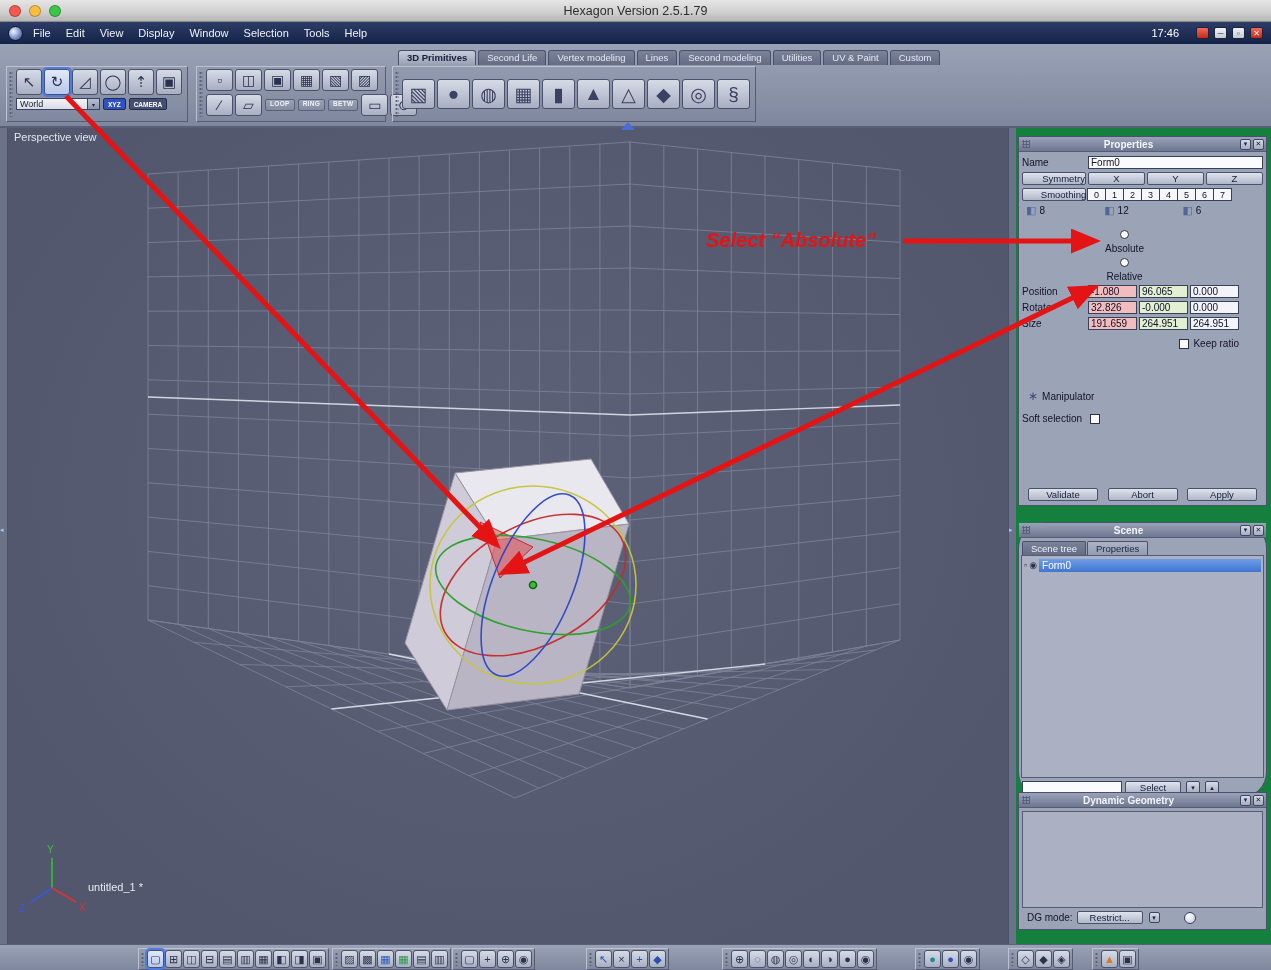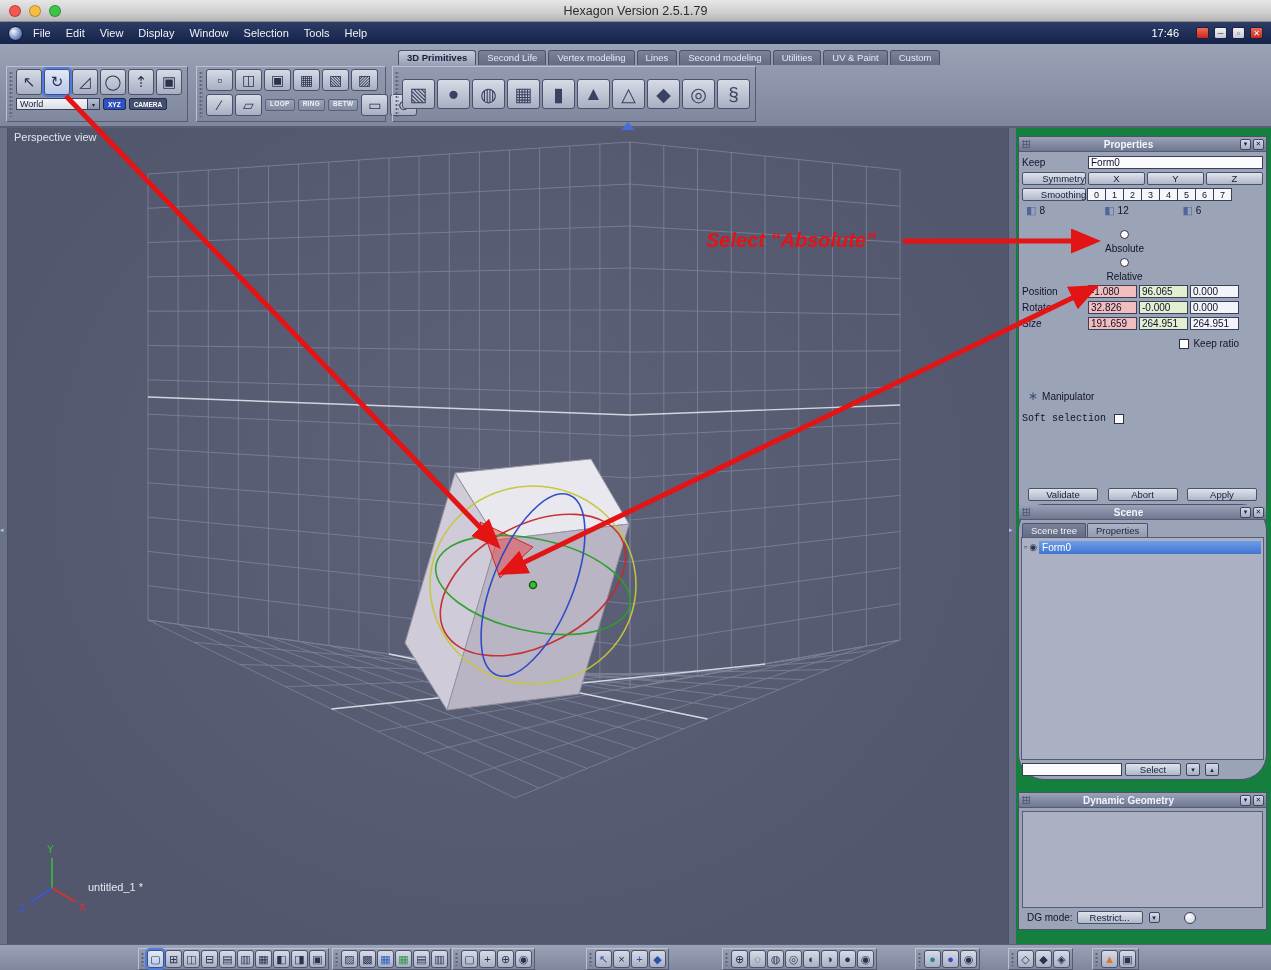--- a/index.html
+++ b/index.html
@@ -79,21 +79,21 @@
   .vp-label { position:absolute; left:6px; top:3px; font-size:11px; color:#e3e6f0; }
   .vp-file { position:absolute; left:80px; top:753px; font-size:11px; color:#e6e8f2; }
 
   .anno { position:absolute; left:0; top:0; width:1271px; height:970px; pointer-events:none; z-index:40; }
 
   
   .rightcol { position:absolute; left:1016px; top:128px; width:255px; height:816px; background:#15803d; }
   .panel { position:absolute; left:2px; width:249px; border:1px solid #4a516c; background:#9ba3b6;
     display:flex; flex-direction:column; }
   .p-props { top:8px;   height:370px; }
-  .p-scene { top:376px; height:276px;border-radius:26px; }
+  .p-scene { top:394px; height:276px;border-radius:26px; }
   .p-dyn   { top:664px; height:138px; }
   .phead { height:15px; flex:none; background:linear-gradient(#9aa2b8,#6e7790); border-bottom:1px solid #565c74;
     display:flex; align-items:center; position:relative; padding-right:2px; }
   .grip { position:absolute; left:3px; top:3px; bottom:3px; width:8px;
     background-image:radial-gradient(circle,#59617c 1px,transparent 1.2px); background-size:3px 3px; }
   .ptitle { flex:1; text-align:center; font-size:10px; font-weight:bold; color:#f3f5fa; }
   .phbtn { width:11px; height:11px; margin-left:2px; background:linear-gradient(#d6dbe6,#a6adc0);
     border:1px solid #3e4662; font-size:7px; color:#1c2440; display:inline-flex; align-items:center;
     justify-content:center; border-radius:2px; cursor:pointer; flex:none; }
   .pbody { padding:4px 3px 3px; font-size:10px; color:#12122a; flex:1; display:flex; flex-direction:column; gap:3px; }
@@ -114,21 +114,21 @@
     font-size:9px; display:inline-flex; align-items:center; justify-content:center; cursor:pointer; }
   .facet-row { display:flex; padding-left:4px; }
   .facet { width:33%; display:flex; align-items:center; gap:3px; }
   .cube-glyph { color:#50679e; font-size:11px; }
   .radio-row { justify-content:flex-end; gap:4px; padding-right:36px; margin-top:10px;flex-direction:column; }
   .radio { width:9px; height:9px; border-radius:50%; border:1px solid #2e2e44; background:#fdfdff; flex:none; cursor:pointer; }
   .checkbox { width:10px; height:10px; border:1px solid #2e2e44; background:#fdfdff; flex:none; cursor:pointer; }
   .keep-row { justify-content:flex-end; gap:4px; padding-right:24px; margin-top:4px; }
   .manip-row { margin-top:36px; gap:4px; padding-left:6px; }
   .manip-icon { color:#3e4a70; font-size:12px; }
-  .soft-row { margin-top:6px; gap:8px;font-family:Liberation Mono, monospace; }
+  .soft-row { margin-top:6px; gap:8px; }
   .pbuttons { margin-top:auto; display:flex; justify-content:space-between; padding:0 6px 1px; }
   .pbuttons .pbtn { width:70px; }
 
   .scene-body { padding:2px 2px 3px; gap:0;justify-content:center; }
   .scene-tabs { display:flex; gap:1px; padding:1px 1px 0; }
   .stab { font-size:9.5px; padding:1px 8px; border:1px solid #4a516c; border-bottom:none;
     border-radius:2px 2px 0 0; cursor:pointer; }
   .stab.active { background:linear-gradient(#7a8298,#646d86); color:#f0f2f8; }
   .stab.inactive { background:linear-gradient(#aeb4c5,#939bb0); color:#1c2440; }
   .scene-tree { flex:1; background:#abb1c3; border:1px solid #565c74; padding:2px; }
@@ -297,21 +297,21 @@
 
     <section class="panel p-props">
       <div class="phead">
         <span class="grip"></span>
         <span class="ptitle">Properties</span>
         <span class="phbtn">▾</span>
         <span class="phbtn">✕</span>
       </div>
       <div class="pbody">
         <div class="prow">
-          <span class="plabel">Keep</span>
+          <span class="plabel">Name</span>
           <div class="field">Form0</div>
         </div>
         <div class="prow">
           <button class="pbtn wbtn">Symmetry</button>
           <button class="pbtn axis-btn">X</button>
           <button class="pbtn axis-btn">Y</button>
           <button class="pbtn axis-btn">Z</button>
         </div>
         <div class="prow">
           <button class="pbtn wbtn">Smoothing</button>

